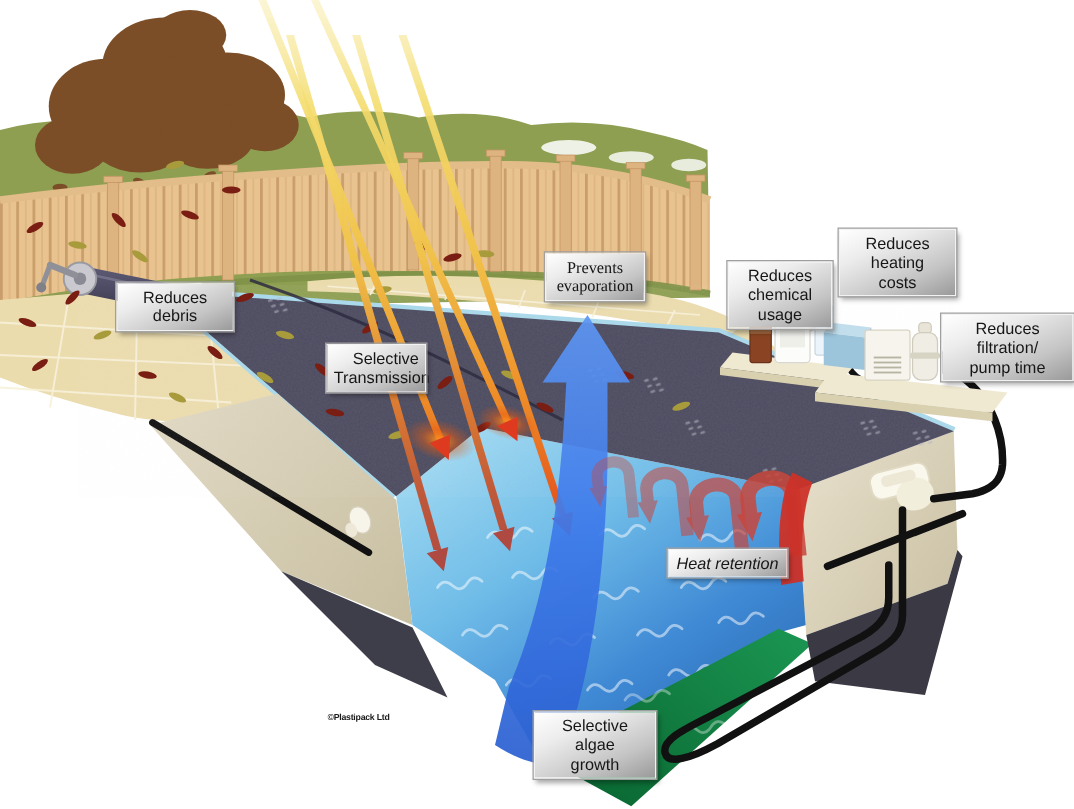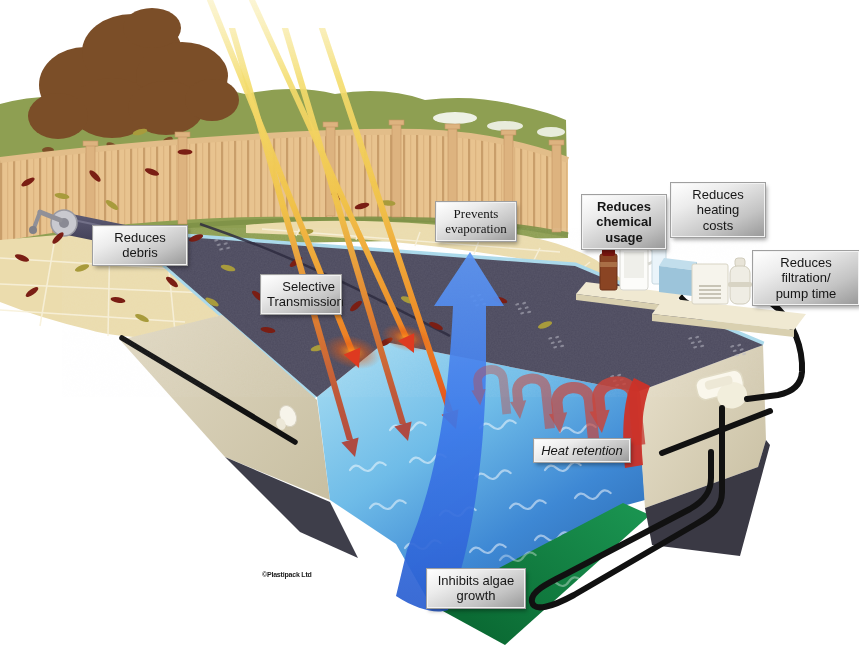--- a/index.html
+++ b/index.html
@@ -8,21 +8,21 @@
   .stage svg{position:absolute;left:0;top:0;}
   .label{position:absolute;z-index:5;
          background:linear-gradient(155deg,#ffffff 0%,#ececec 30%,#c4c4c4 70%,#9a9a9a 100%);
          border:1px solid #f2f2f2;outline:1px solid #9f9f9f;
          box-shadow:2px 3px 4px rgba(0,0,0,.35);
          color:#161616;font-size:13px;line-height:1.18;text-align:center;
          padding:3px 5px;white-space:pre-line;}
   #lbl-debris{left:93px;top:226px;width:82px;}
   #lbl-selective{left:261px;top:275px;width:68px;text-align:right;}
   #lbl-prevents{left:436px;top:202px;width:68px;font-family:Liberation Serif, serif;}
-  #lbl-chemical{left:582px;top:195px;width:72px;font-weight:bold;}
+  #lbl-chemical{left:582px;top:209px;width:72px;}
   #lbl-heating{left:671px;top:183px;width:82px;}
   #lbl-filtration{left:753px;top:231px;width:94px;margin-top:20px;}
   #lbl-heat{left:534px;top:439px;width:84px;white-space:nowrap;font-style:italic;}
   #lbl-algae{left:427px;top:569px;width:86px;}
   .watermark{position:absolute;left:262px;top:571px;z-index:5;
              font-size:7px;font-weight:bold;color:#1a1a1a;letter-spacing:-.2px;}
 </style>
 </head>
 <body>
 
@@ -389,17 +389,17 @@
 Transmission</div>
 <div class="label" id="lbl-prevents">Prevents
 evaporation</div>
 <div class="label" id="lbl-chemical">Reduces
 chemical usage</div>
 <div class="label" id="lbl-heating">Reduces heating
 costs</div>
 <div class="label" id="lbl-filtration">Reduces filtration/
 pump time</div>
 <div class="label" id="lbl-heat">Heat retention</div>
-<div class="label" id="lbl-algae">Inhibits algae
+<div class="label" id="lbl-algae">Selective algae
 growth</div>
 <div class="watermark">©Plastipack Ltd</div>
 
 </div>
 
 </body></html>

